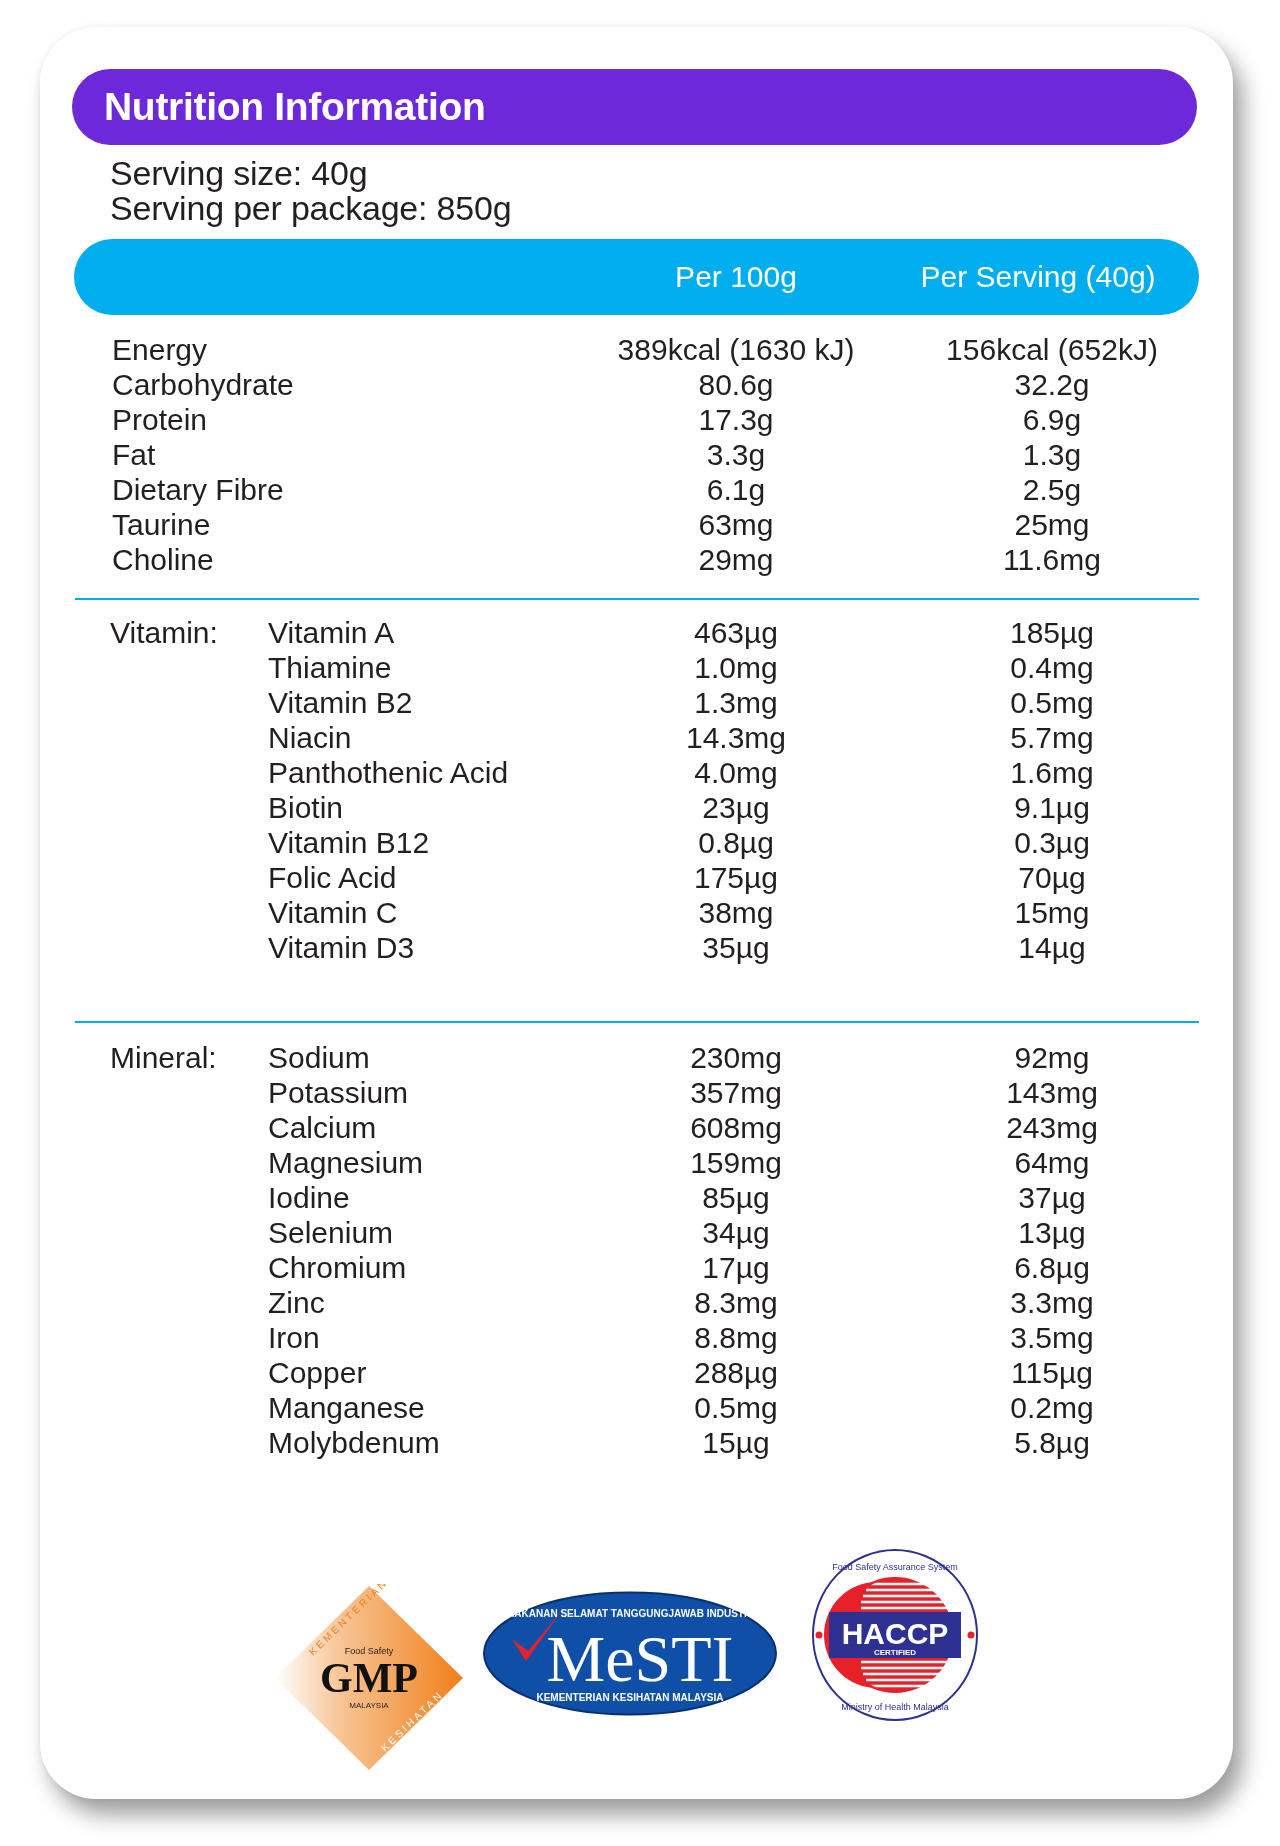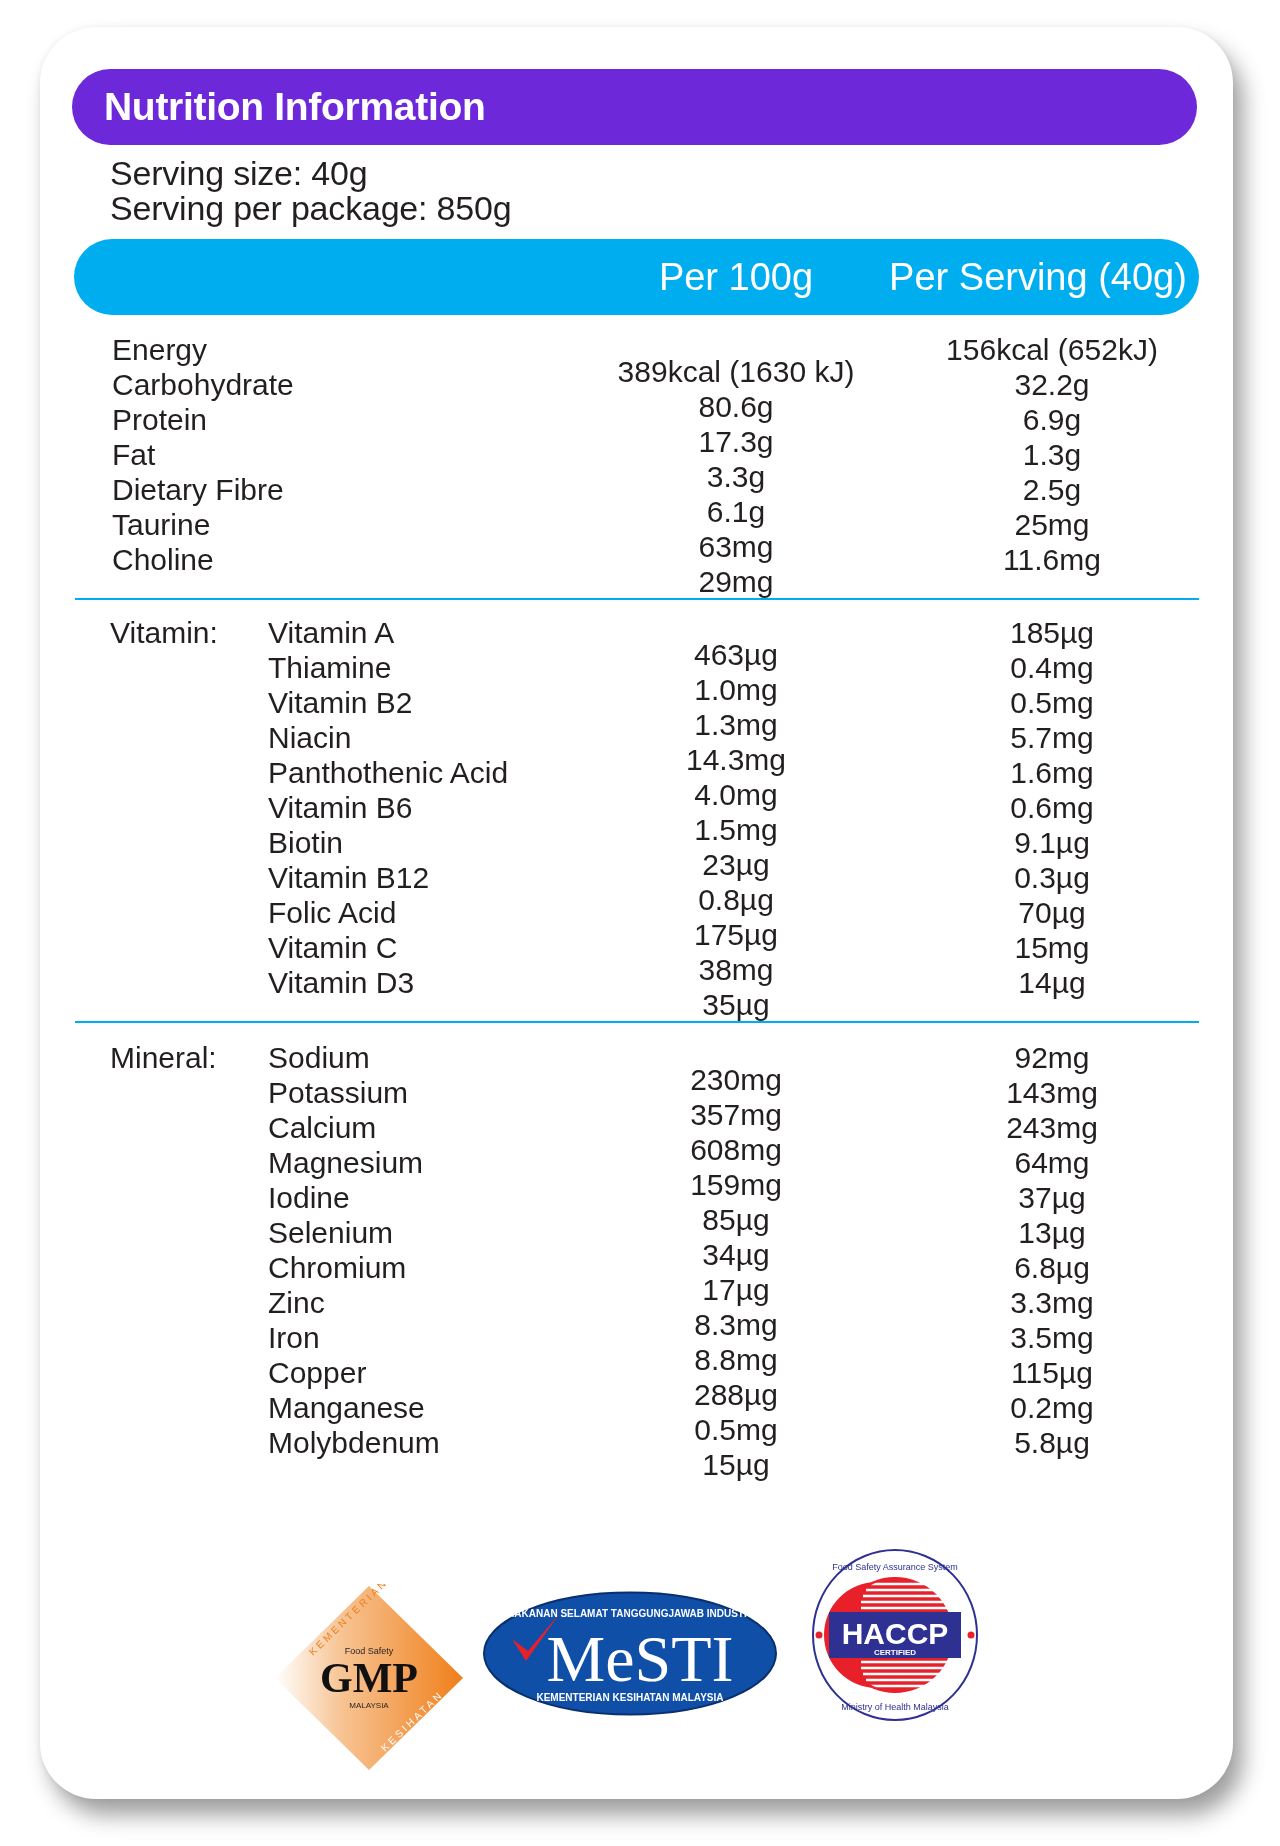--- a/index.html
+++ b/index.html
@@ -23,28 +23,28 @@
   .serving {
     position:absolute; left:110px; top:156px; font-size:34px; line-height:35px; letter-spacing:-0.2px;
   }
   .serving div { white-space:nowrap; }
   .col-header {
     position:absolute; left:74px; top:239px; width:1125px; height:76px;
     background:#00aeef; border-radius:38px;
   }
   .col-header span {
     position:absolute; top:0; height:76px; line-height:76px; color:#ffffff;
-    font-size:38px; white-space:nowrap; transform:translateX(-50%);
+    font-size:30px; white-space:nowrap; transform:translateX(-50%);
   }
   .section { position:absolute; left:0; width:1280px; }
   .row { position:relative; height:35px; line-height:35px; font-size:30px; white-space:nowrap; }
   .row .name { position:absolute; left:112px; }
   .row .name.sub { left:268px; }
   .row .v1, .row .v2 { position:absolute; transform:translateX(-50%); }
-  .row .v1 { left:736px;margin-top:22px; }
+  .row .v1 { left:736px; }
   .row .v2 { left:1038px;margin-left:14px; }
   .group-label {
     position:absolute; left:110px; top:0; font-weight:normal; font-size:30px; line-height:35px;
   }
   .divider { position:absolute; left:75px; width:1124px; height:2px; background:#00aeef; }
   .logo { position:absolute; }
 </style>
 </head>
 <body>
 
@@ -123,25 +123,20 @@
     </div>
     <div class="row">
       <span class="name sub">Niacin</span>
       <span class="v1">14.3mg</span>
       <span class="v2">5.7mg</span>
     </div>
     <div class="row">
       <span class="name sub">Panthothenic Acid</span>
       <span class="v1">4.0mg</span>
       <span class="v2">1.6mg</span>
-    </div>
-    <div class="row">
-      <span class="name sub">Vitamin B6</span>
-      <span class="v1">1.5mg</span>
-      <span class="v2">0.6mg</span>
     </div>
     <div class="row">
       <span class="name sub">Biotin</span>
       <span class="v1">23µg</span>
       <span class="v2">9.1µg</span>
     </div>
     <div class="row">
       <span class="name sub">Vitamin B12</span>
       <span class="v1">0.8µg</span>
       <span class="v2">0.3µg</span>

